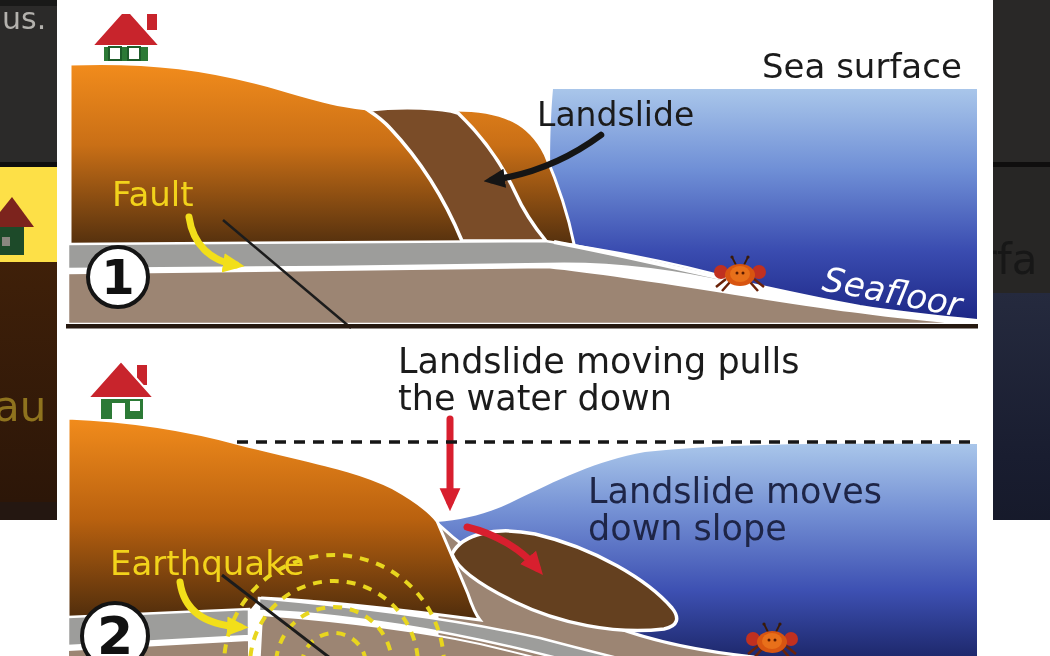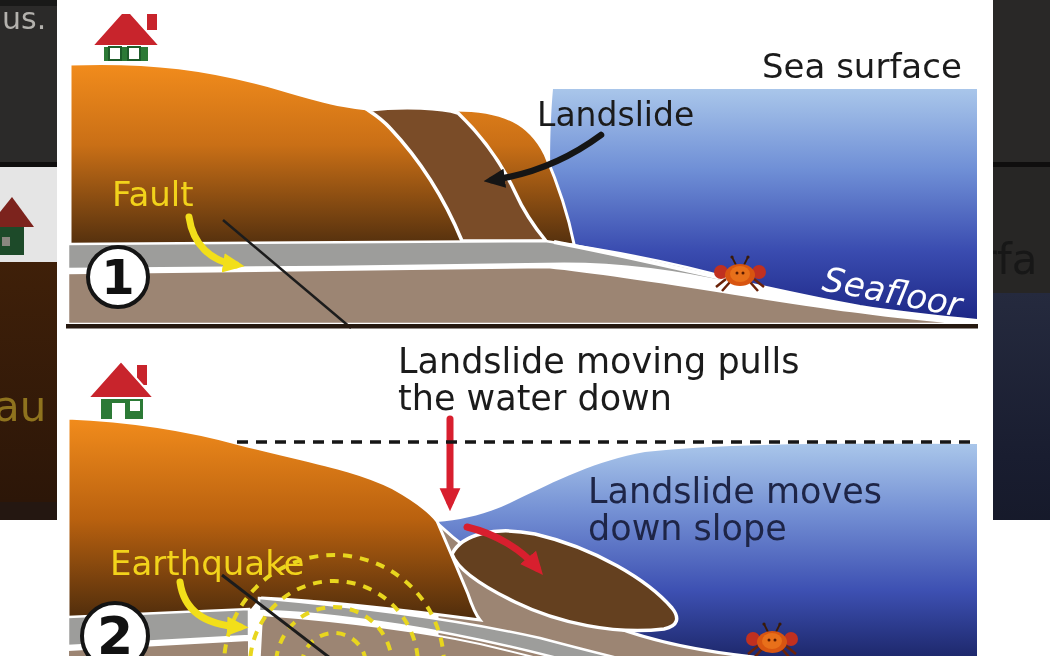--- a/index.html
+++ b/index.html
@@ -14,21 +14,21 @@
   svg text{font-family:"DejaVu Sans", sans-serif;}
 </style>
 </head>
 <body>
 
 <div class="strip" id="left-strip">
   <div class="seg" style="top:0;height:162px;background:#2b2a29;"></div>
   <div class="seg" style="top:0;height:6px;background:#191918;"></div>
   <div class="frag" style="top:1px;left:2px;font-size:30px;color:#b3b1ad;">us.</div>
   <div class="seg" style="top:162px;height:5px;background:#0f0e0e;"></div>
-  <div class="seg" style="top:167px;height:489px;background:#e5e5e5;">
+  <div class="seg" style="top:167px;height:489px;background:#fde047;">
       <svg width="40" height="66" style="position:absolute;top:26px;left:0;" viewBox="0 0 40 66">
         <rect x="-2" y="32" width="26" height="30" fill="#1d4a29"></rect>
         <polygon points="-12,34 12,4 34,34" fill="#7c231d"></polygon>
         <rect x="2" y="44" width="8" height="9" fill="#8a877f"></rect>
       </svg>
       <div class="seg" style="top:95px;height:240px;background:linear-gradient(#3f2009,#2c1608);"></div>
       <div class="frag" style="top:215px;left:-6px;font-size:42px;color:#8f731e;">au</div>
       <div class="seg" style="top:335px;height:131px;background:#241711;"></div>
       <div class="seg" style="top:466px;height:23px;background:#6e6a66;"></div>
       <div style="position:absolute;top:346px;left:-93px;width:118px;height:118px;border-radius:50%;

